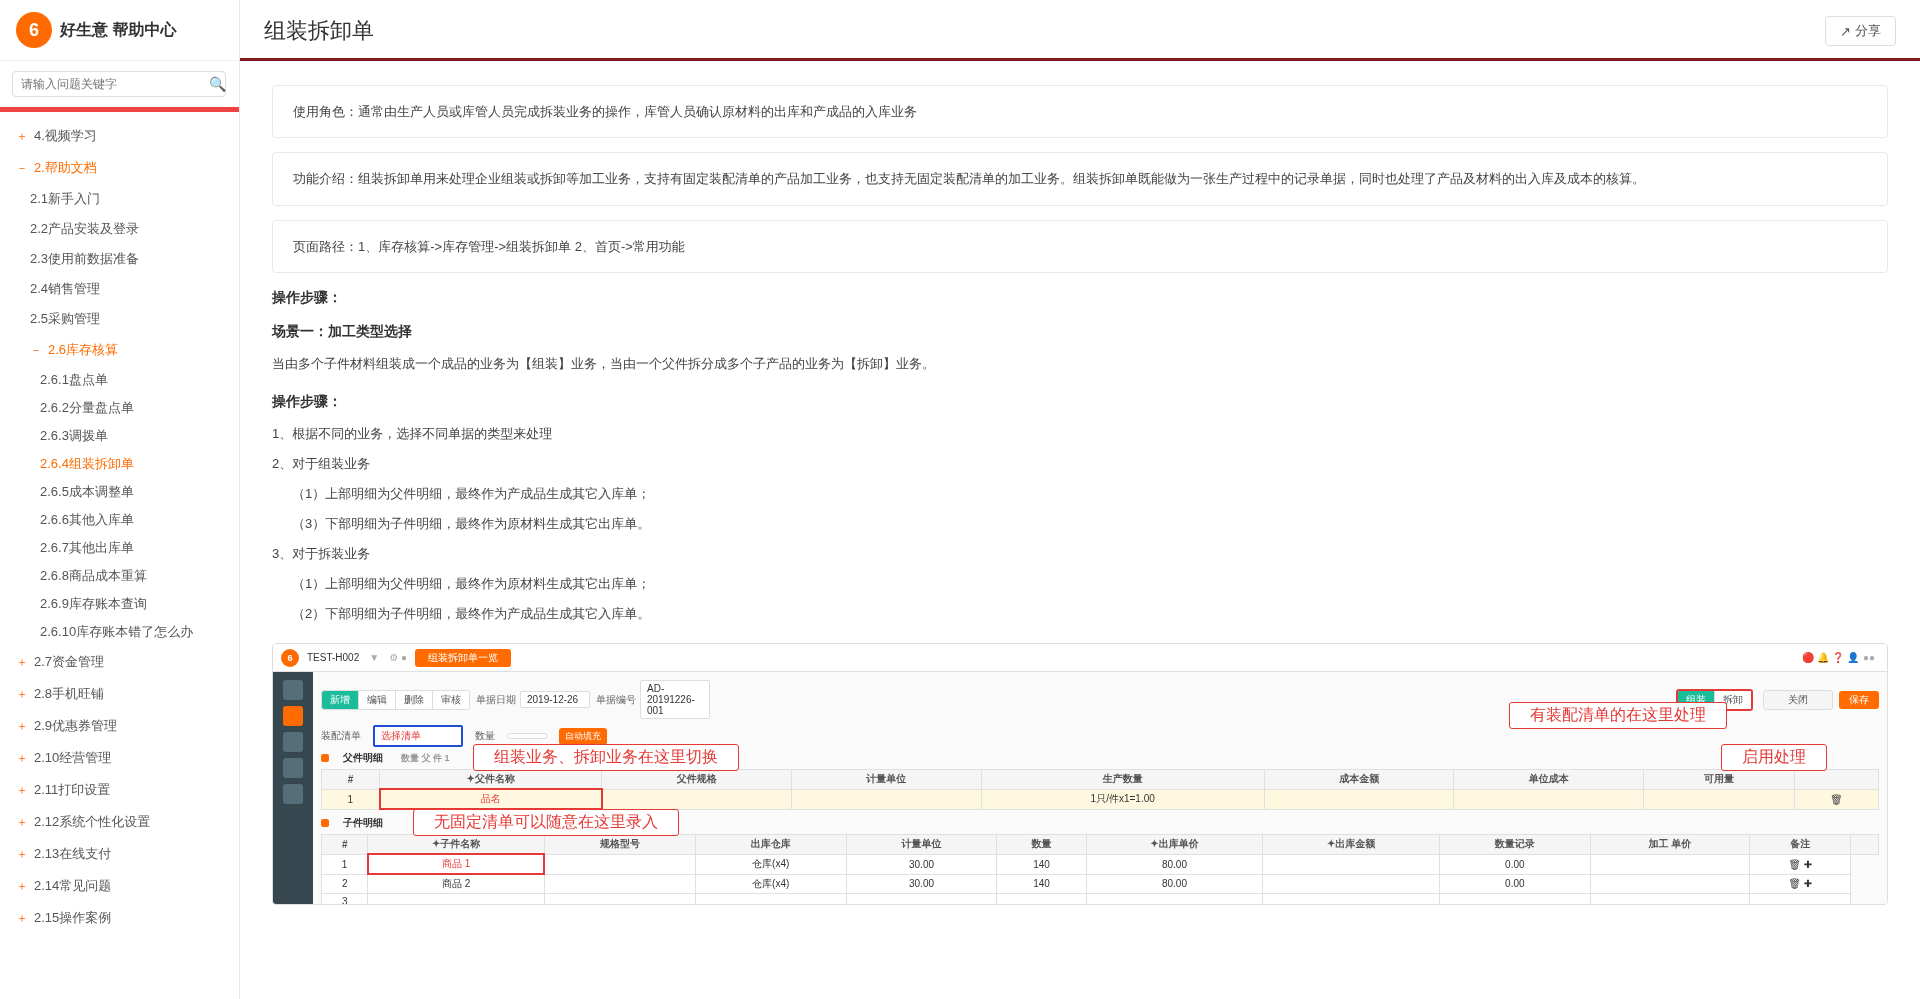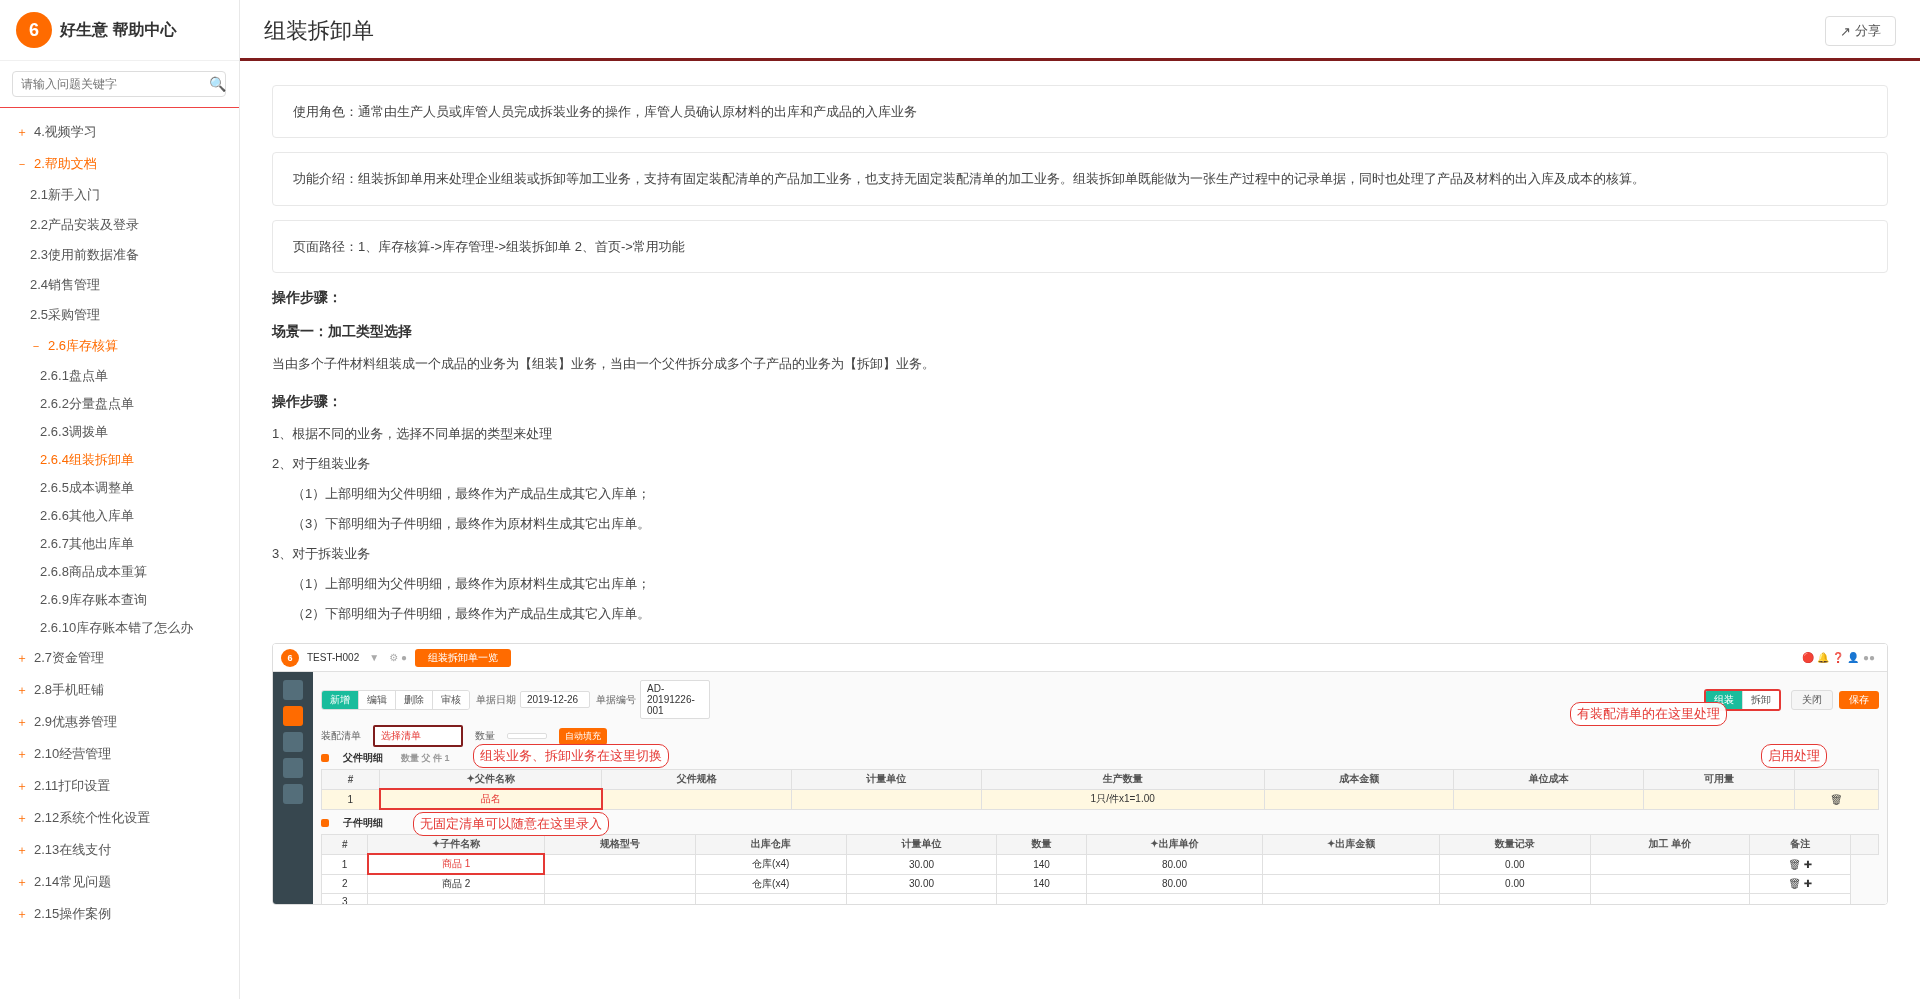--- a/index.html
+++ b/index.html
@@ -28,21 +28,21 @@
       background: #ff6b00;
       border-radius: 50%;
       display: flex; align-items: center; justify-content: center;
       color: #fff; font-size: 18px; font-weight: bold;
       margin-right: 8px;
       flex-shrink: 0;
     }
     .logo-text { font-size: 16px; font-weight: 600; color: #333; }
     .search-box {
       padding: 10px 12px;
-      border-bottom: 1px solid #ef4444;
+      border-bottom: 5px solid #ef4444;
       display: flex;
       gap: 8px;
     }
     .search-input {
       flex: 1;
       border: 1px solid #ddd;
       border-radius: 4px;
       padding: 5px 28px 5px 8px;
       font-size: 12px;
       outline: none;
@@ -233,21 +233,21 @@
     .mock-input {
       background: #fff; border: 1px solid #ddd; border-radius: 2px;
       padding: 2px 6px; font-size: 10px; width: 70px;
     }
     .mock-btn-orange {
       background: #ff6b00; color: #fff; border: none; border-radius: 3px;
       padding: 2px 10px; font-size: 10px; cursor: pointer;
     }
     .mock-btn-gray {
       background: #f5f5f5; color: #555; border: 1px solid #ddd; border-radius: 3px;
-      padding: 2px 10px; font-size: 10px; cursor: pointer;
+      padding: 2px 24px; font-size: 10px; cursor: pointer;
     }
 
     .mock-table {
       width: 100%; border-collapse: collapse; font-size: 10px; margin-top: 4px;
     }
     .mock-table th, .mock-table td {
       border: 1px solid #e0e0e0;
       padding: 2px 4px;
       text-align: center;
       background: #fff;
@@ -260,23 +260,23 @@
       font-size: 10px; font-weight: 600; color: #333;
       margin: 4px 0 2px;
       display: flex; align-items: center; gap: 14px;
     }
     .mock-section-dot { width: 8px; height: 8px; background: #ff6b00; border-radius: 2px; }
 
     .annotation-bubble {
       position: absolute;
       background: rgba(255,255,255,0.95);
       border: 1px solid #e53935;
-      border-radius: 10px;
-      padding: 2px 6px;
-      font-size: 13px;
+      border-radius: 3px;
+      padding: 2px 20px;
+      font-size: 16px;
       color: #e53935;
       z-index: 20;
     }
 
     .mock-form-row {
       display: flex; align-items: center; gap: 12px; margin-bottom: 3px;
     }
 
     .mock-seg {
       display: flex; border: 1px solid #ddd; border-radius: 3px; overflow: hidden;
@@ -469,21 +469,21 @@
                     <div class="mock-seg-item active" style="background:#1abc9c;color:#fff;">组装</div>
                     <div class="mock-seg-item">拆卸</div>
                   </div>
                 </div>
                 <button class="mock-btn-gray" style="margin-left:4px;">关闭</button>
                 <button class="mock-btn-orange">保存</button>
               </div>
 
               <div class="mock-form-row">
                 <span class="mock-label">装配清单</span>
-                <div class="mock-input" style="width:90px;border:2px solid #7f1d1d;color:#e53935;">选择清单</div>
+                <div class="mock-input" style="width:90px;border:2px solid #1d4ed8;color:#e53935;">选择清单</div>
                 <span class="mock-label">数量</span>
                 <div class="mock-input" style="width:40px;"></div>
                 <button class="mock-btn-orange" style="font-size:9px;padding:2px 6px;">自动填充</button>
               </div>
 
               <div class="mock-section-title">
                 <div class="mock-section-dot"></div>
                 <span>父件明细</span>
                 <span style="font-size:9px;color:#999;margin-left:4px;">数量 父 件 1</span>
               </div>

